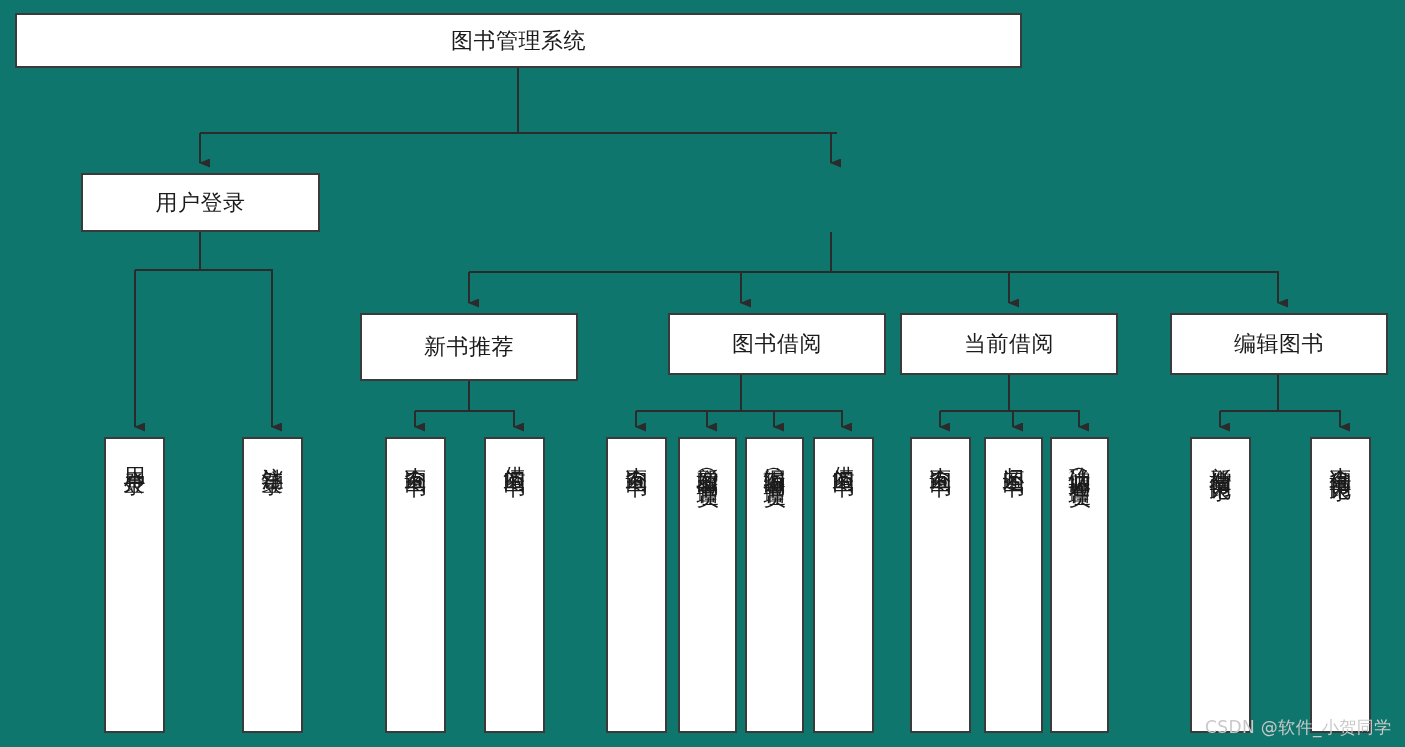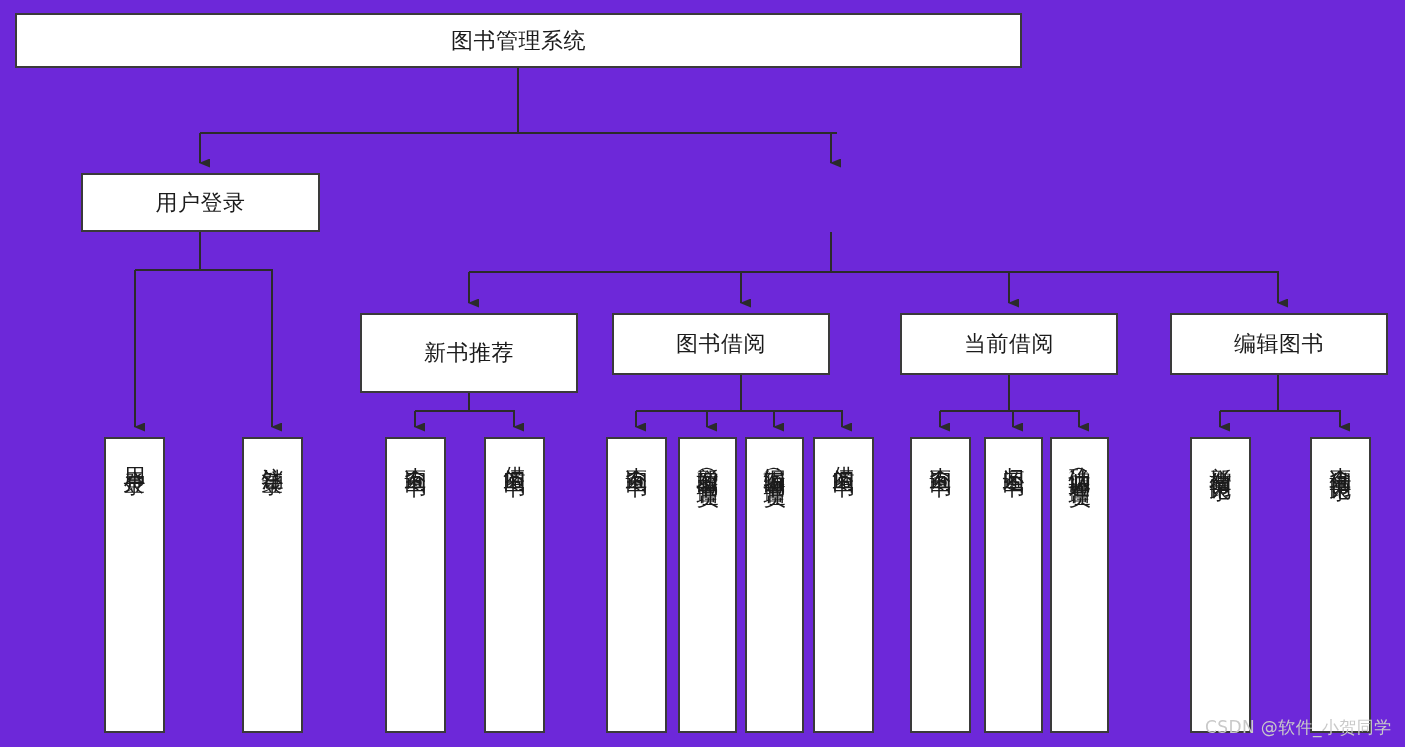--- a/index.html
+++ b/index.html
@@ -8,21 +8,21 @@
     padding: 0;
     background: #ffffff;
   }
   body {
     font-family: "DejaVu Sans", "Liberation Sans", sans-serif;
   }
   #canvas {
     position: relative;
     width: 1405px;
     height: 747px;
-    background: #6d28d9;
+    background: #0f766e;
     overflow: hidden;
   }
   svg.wires {
     position: absolute;
     left: 0;
     top: 0;
     width: 1405px;
     height: 747px;
     pointer-events: none;
   }
@@ -122,24 +122,24 @@
   </svg>
 
   <div class="node horizontal" style="left: 15px; top: 13px; width: 1007px; height: 55px;">
     <span class="lbl">图书管理系统</span>
   </div>
 
   <div class="node horizontal" style="left: 81px; top: 173px; width: 239px; height: 59px;">
     <span class="lbl">用户登录</span>
   </div>
 
-  <div class="node horizontal" style="left: 360px; top: 313px; width: 218px; height: 80px;">
+  <div class="node horizontal" style="left: 360px; top: 313px; width: 218px; height: 68px;">
     <span class="lbl">新书推荐</span>
   </div>
-  <div class="node horizontal" style="left: 612px; top: 313px; width: 218px; height: 62px;">
+  <div class="node horizontal" style="left: 668px; top: 313px; width: 218px; height: 62px;">
     <span class="lbl">图书借阅</span>
   </div>
   <div class="node horizontal" style="left: 900px; top: 313px; width: 218px; height: 62px;">
     <span class="lbl">当前借阅</span>
   </div>
   <div class="node horizontal" style="left: 1170px; top: 313px; width: 218px; height: 62px;">
     <span class="lbl">编辑图书</span>
   </div>
 
   <div class="node vertical" style="left: 104px; top: 437px; width: 61px; height: 296px;">

